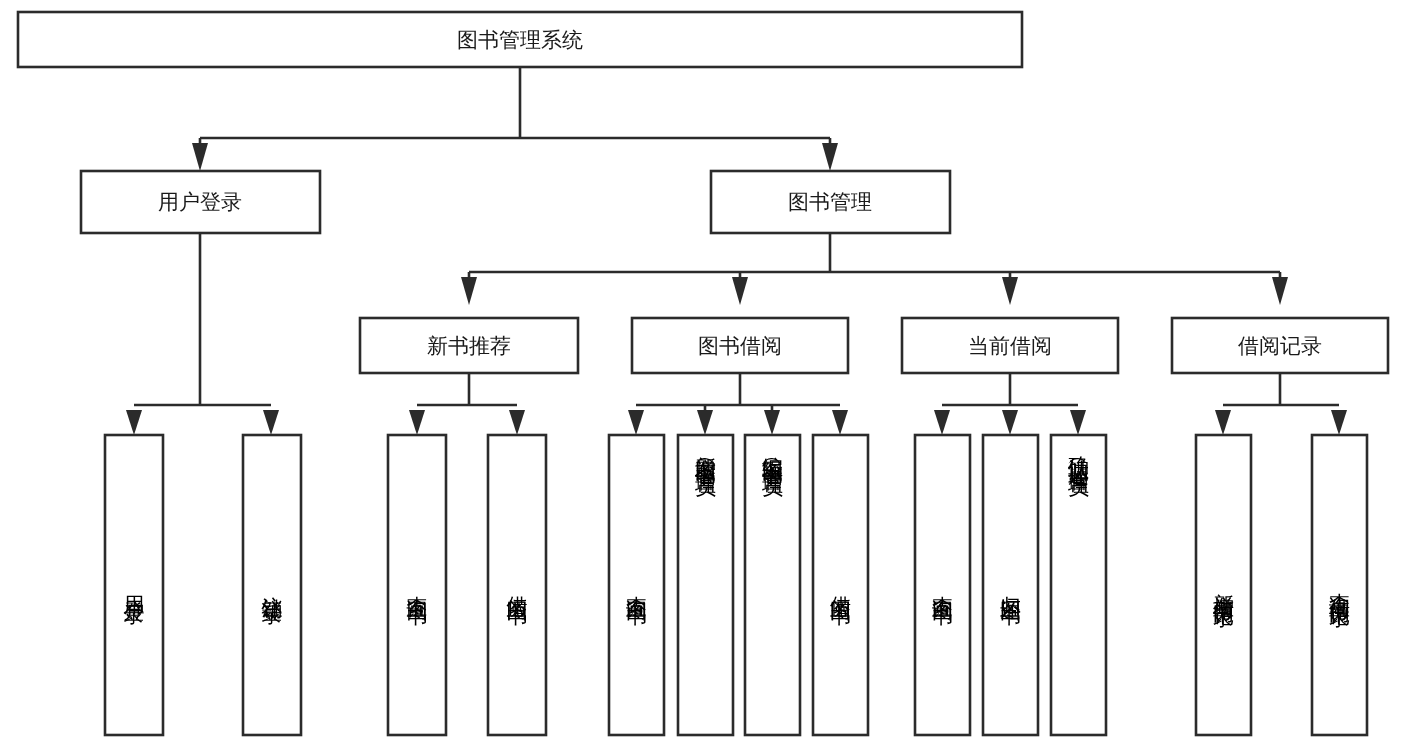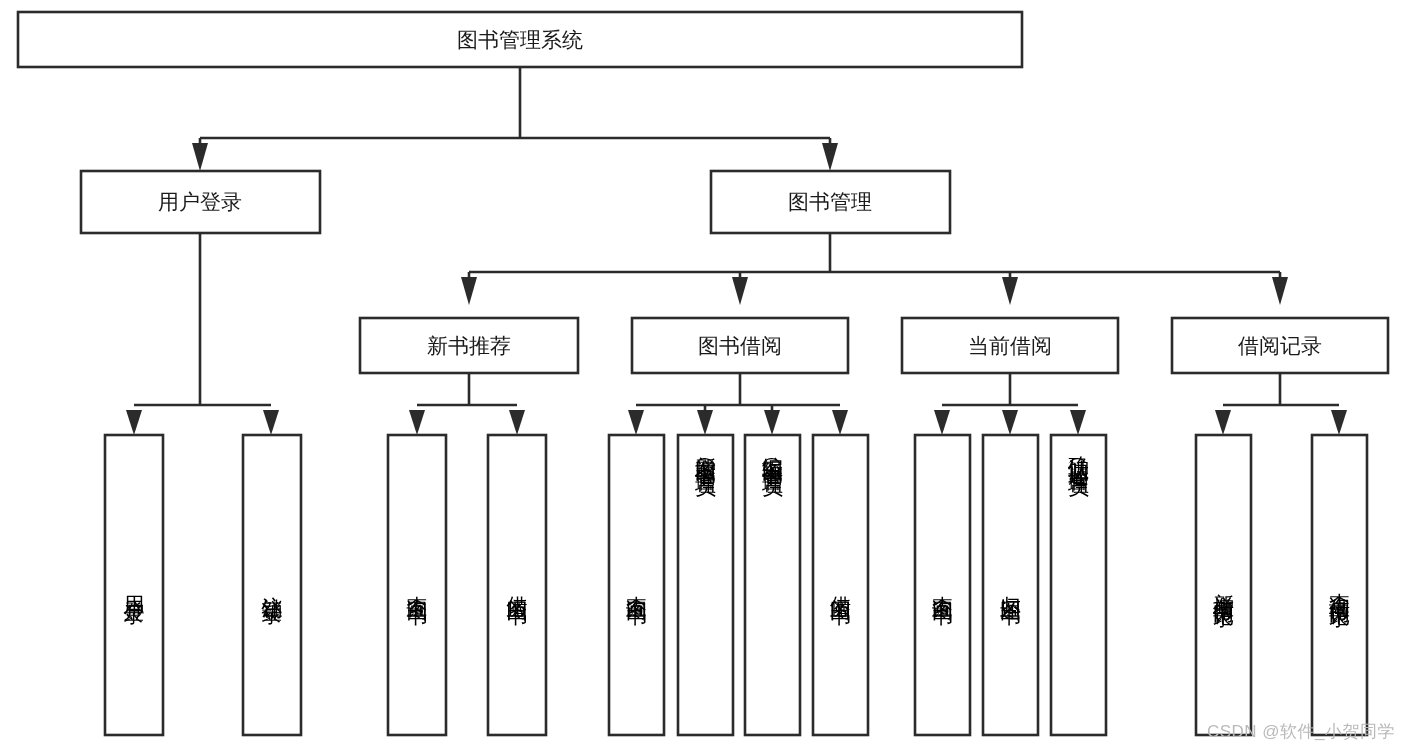--- a/index.html
+++ b/index.html
@@ -284,15 +284,14 @@
       <rect class="node-box" x="1312" y="435" width="55" height="300"></rect>
       <foreignObject x="1312" y="435" width="55" height="300">
         <div xmlns="http://www.w3.org/1999/xhtml" style="width:55px;height:300px;display:flex;align-items:center;justify-content:center;">
           <span class="node-label-v">查询借阅记录</span>
         </div>
       </foreignObject>
     </g>
 
   </svg>
 
-  <div class="watermark-text">CSDN @软件_小贺同学</div>
 
 </div>
 
 </body></html>

